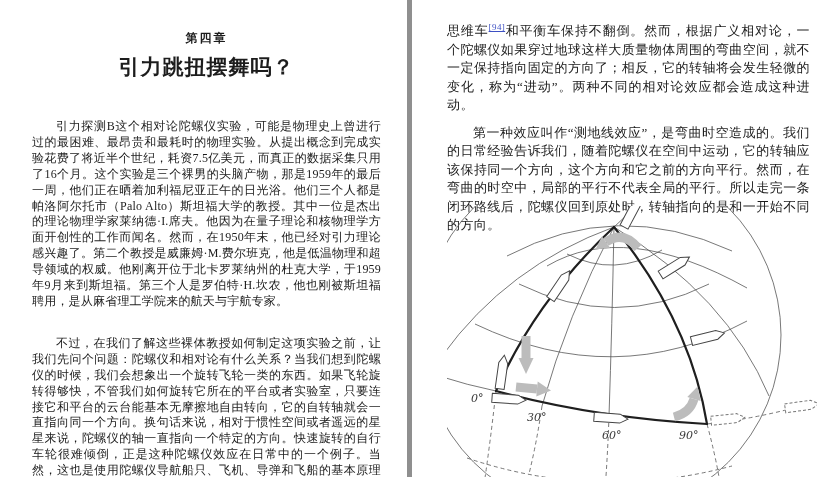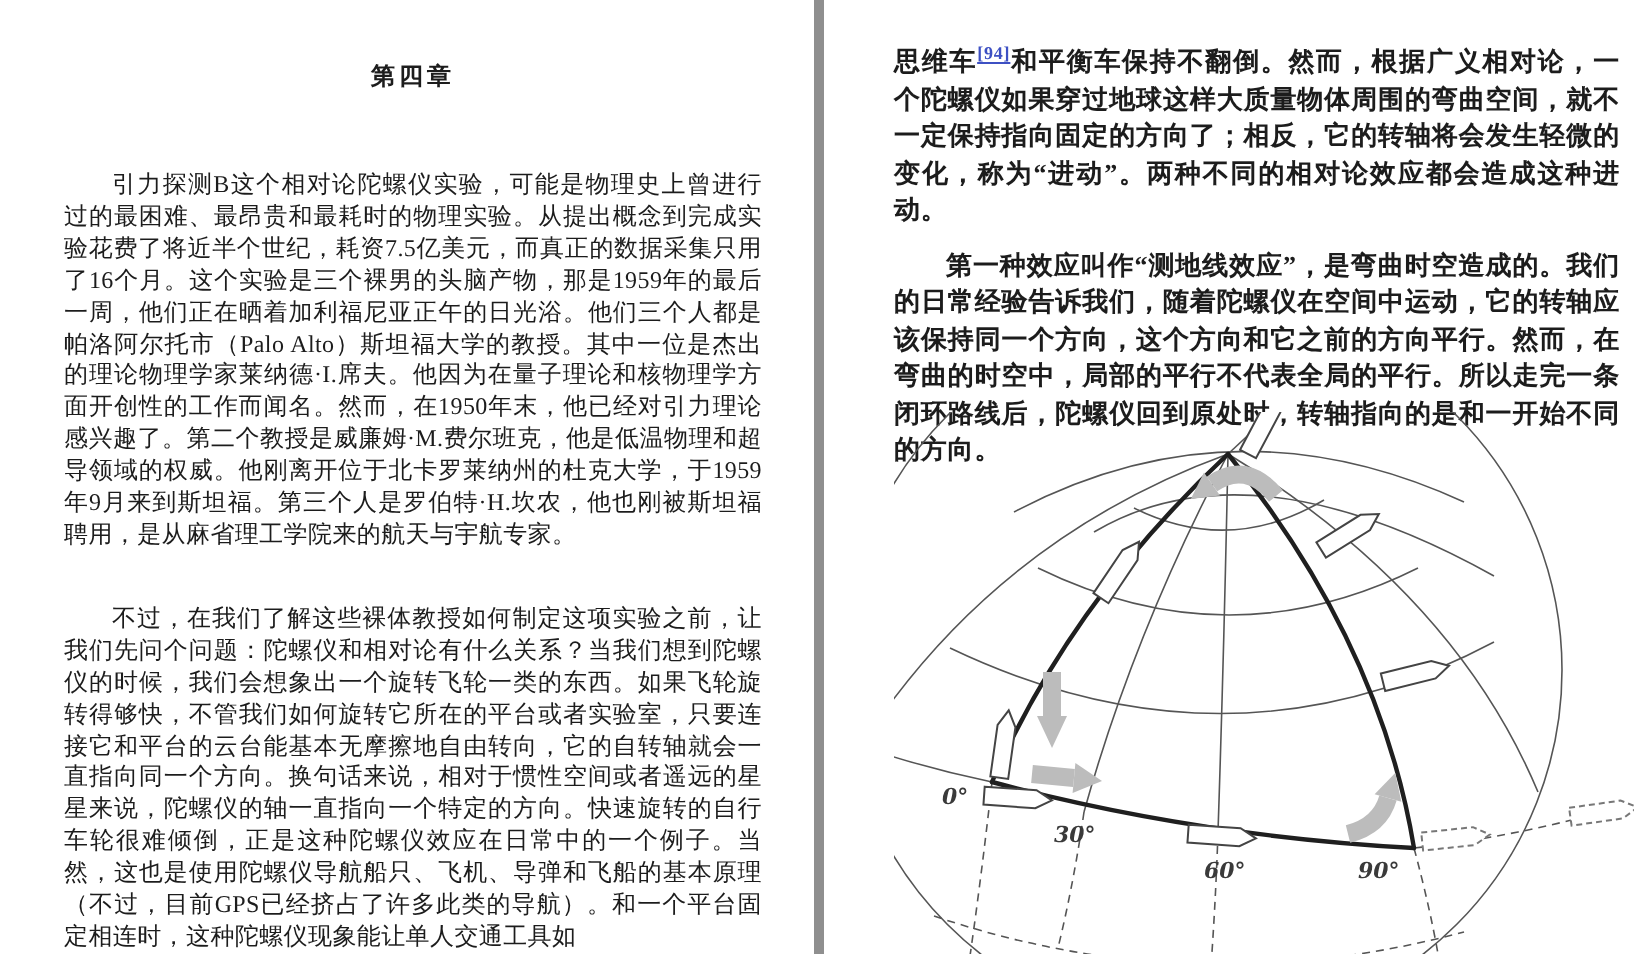--- a/index.html
+++ b/index.html
@@ -5,21 +5,21 @@
   * { margin:0; padding:0; box-sizing:border-box; }
   html,body { width:818px; height:477px; background:#ffffff; overflow:hidden;
               font-family:"Liberation Serif","DejaVu Serif",serif; color:var(--text-color,#1c1c1c); }
   .spread { position:relative; width:818px; height:477px; background:#fff; }
 
   .gutter { position:absolute; left:407px; top:0; width:5px; height:477px;
             background:var(--gutter-color,#8f8f8f); }
 
   .page { position:absolute; top:0; height:477px; overflow:hidden; background:#fff; }
   .page-left  { left:0;    width:407px; padding:30px 26px 0 32px; }
-  .page-right { left:412px; width:406px; padding:22px 8px 0 35px;font-weight:bold; }
+  .page-right { left:412px; width:406px; padding:22px 8px 0 35px; }
 
   .chapter-head { text-align:center; margin-bottom:38px; }
   .chapter-label { font-size:12px; font-weight:bold; letter-spacing:2px; }
   .chapter-title { font-size:21px; font-weight:bold; letter-spacing:1px; margin-top:6px; }
 
   .page-left p { font-size:12px; line-height:15.9px; text-align:justify;
                  letter-spacing:0.2px; }
   .page-left p.indent { text-indent:2em;margin-top:26px; }
   .page-left p + p { margin-top:14px; }
 
@@ -36,20 +36,21 @@
                font-family:"DejaVu Serif","Liberation Serif",serif; }
 </style>
 </head>
 <body>
 
 <div class="spread">
 
   <div class="page page-left">
     <div class="chapter-head">
       <div class="chapter-label">第四章</div>
+      <div class="chapter-title">引力跳扭摆舞吗？</div>
     </div>
     <p class="indent">引力探测B这个相对论陀螺仪实验，可能是物理史上曾进行过的最困难、最昂贵和最耗时的物理实验。从提出概念到完成实验花费了将近半个世纪，耗资7.5亿美元，而真正的数据采集只用了16个月。这个实验是三个裸男的头脑产物，那是1959年的最后一周，他们正在晒着加利福尼亚正午的日光浴。他们三个人都是帕洛阿尔托市（Palo Alto）斯坦福大学的教授。其中一位是杰出的理论物理学家莱纳德·I.席夫。他因为在量子理论和核物理学方面开创性的工作而闻名。然而，在1950年末，他已经对引力理论感兴趣了。第二个教授是威廉姆·M.费尔班克，他是低温物理和超导领域的权威。他刚离开位于北卡罗莱纳州的杜克大学，于1959年9月来到斯坦福。第三个人是罗伯特·H.坎农，他也刚被斯坦福聘用，是从麻省理工学院来的航天与宇航专家。</p>
     <p class="indent">不过，在我们了解这些裸体教授如何制定这项实验之前，让我们先问个问题：陀螺仪和相对论有什么关系？当我们想到陀螺仪的时候，我们会想象出一个旋转飞轮一类的东西。如果飞轮旋转得够快，不管我们如何旋转它所在的平台或者实验室，只要连接它和平台的云台能基本无摩擦地自由转向，它的自转轴就会一直指向同一个方向。换句话来说，相对于惯性空间或者遥远的星星来说，陀螺仪的轴一直指向一个特定的方向。快速旋转的自行车轮很难倾倒，正是这种陀螺仪效应在日常中的一个例子。当然，这也是使用陀螺仪导航船只、飞机、导弹和飞船的基本原理（不过，目前GPS已经挤占了许多此类的导航）。和一个平台固定相连时，这种陀螺仪现象能让单人交通工具如</p>
   </div>
 
   <div class="gutter"></div>
 
   <div class="page page-right">
     <p><span>思维车</span><sup class="footnote"><a>[94]</a></sup><span>和平衡车保持不翻倒。然而，根据广义相对论，一个陀螺仪如果穿过地球这样大质量物体周围的弯曲空间，就不一定保持指向固定的方向了；相反，它的转轴将会发生轻微的变化，称为“进动”。两种不同的相对论效应都会造成这种进动。</span></p>
     <p>第一种效应叫作“测地线效应”，是弯曲时空造成的。我们的日常经验告诉我们，随着陀螺仪在空间中运动，它的转轴应该保持同一个方向，这个方向和它之前的方向平行。然而，在弯曲的时空中，局部的平行不代表全局的平行。所以走完一条闭环路线后，陀螺仪回到原处时，转轴指向的是和一开始不同的方向。</p>

